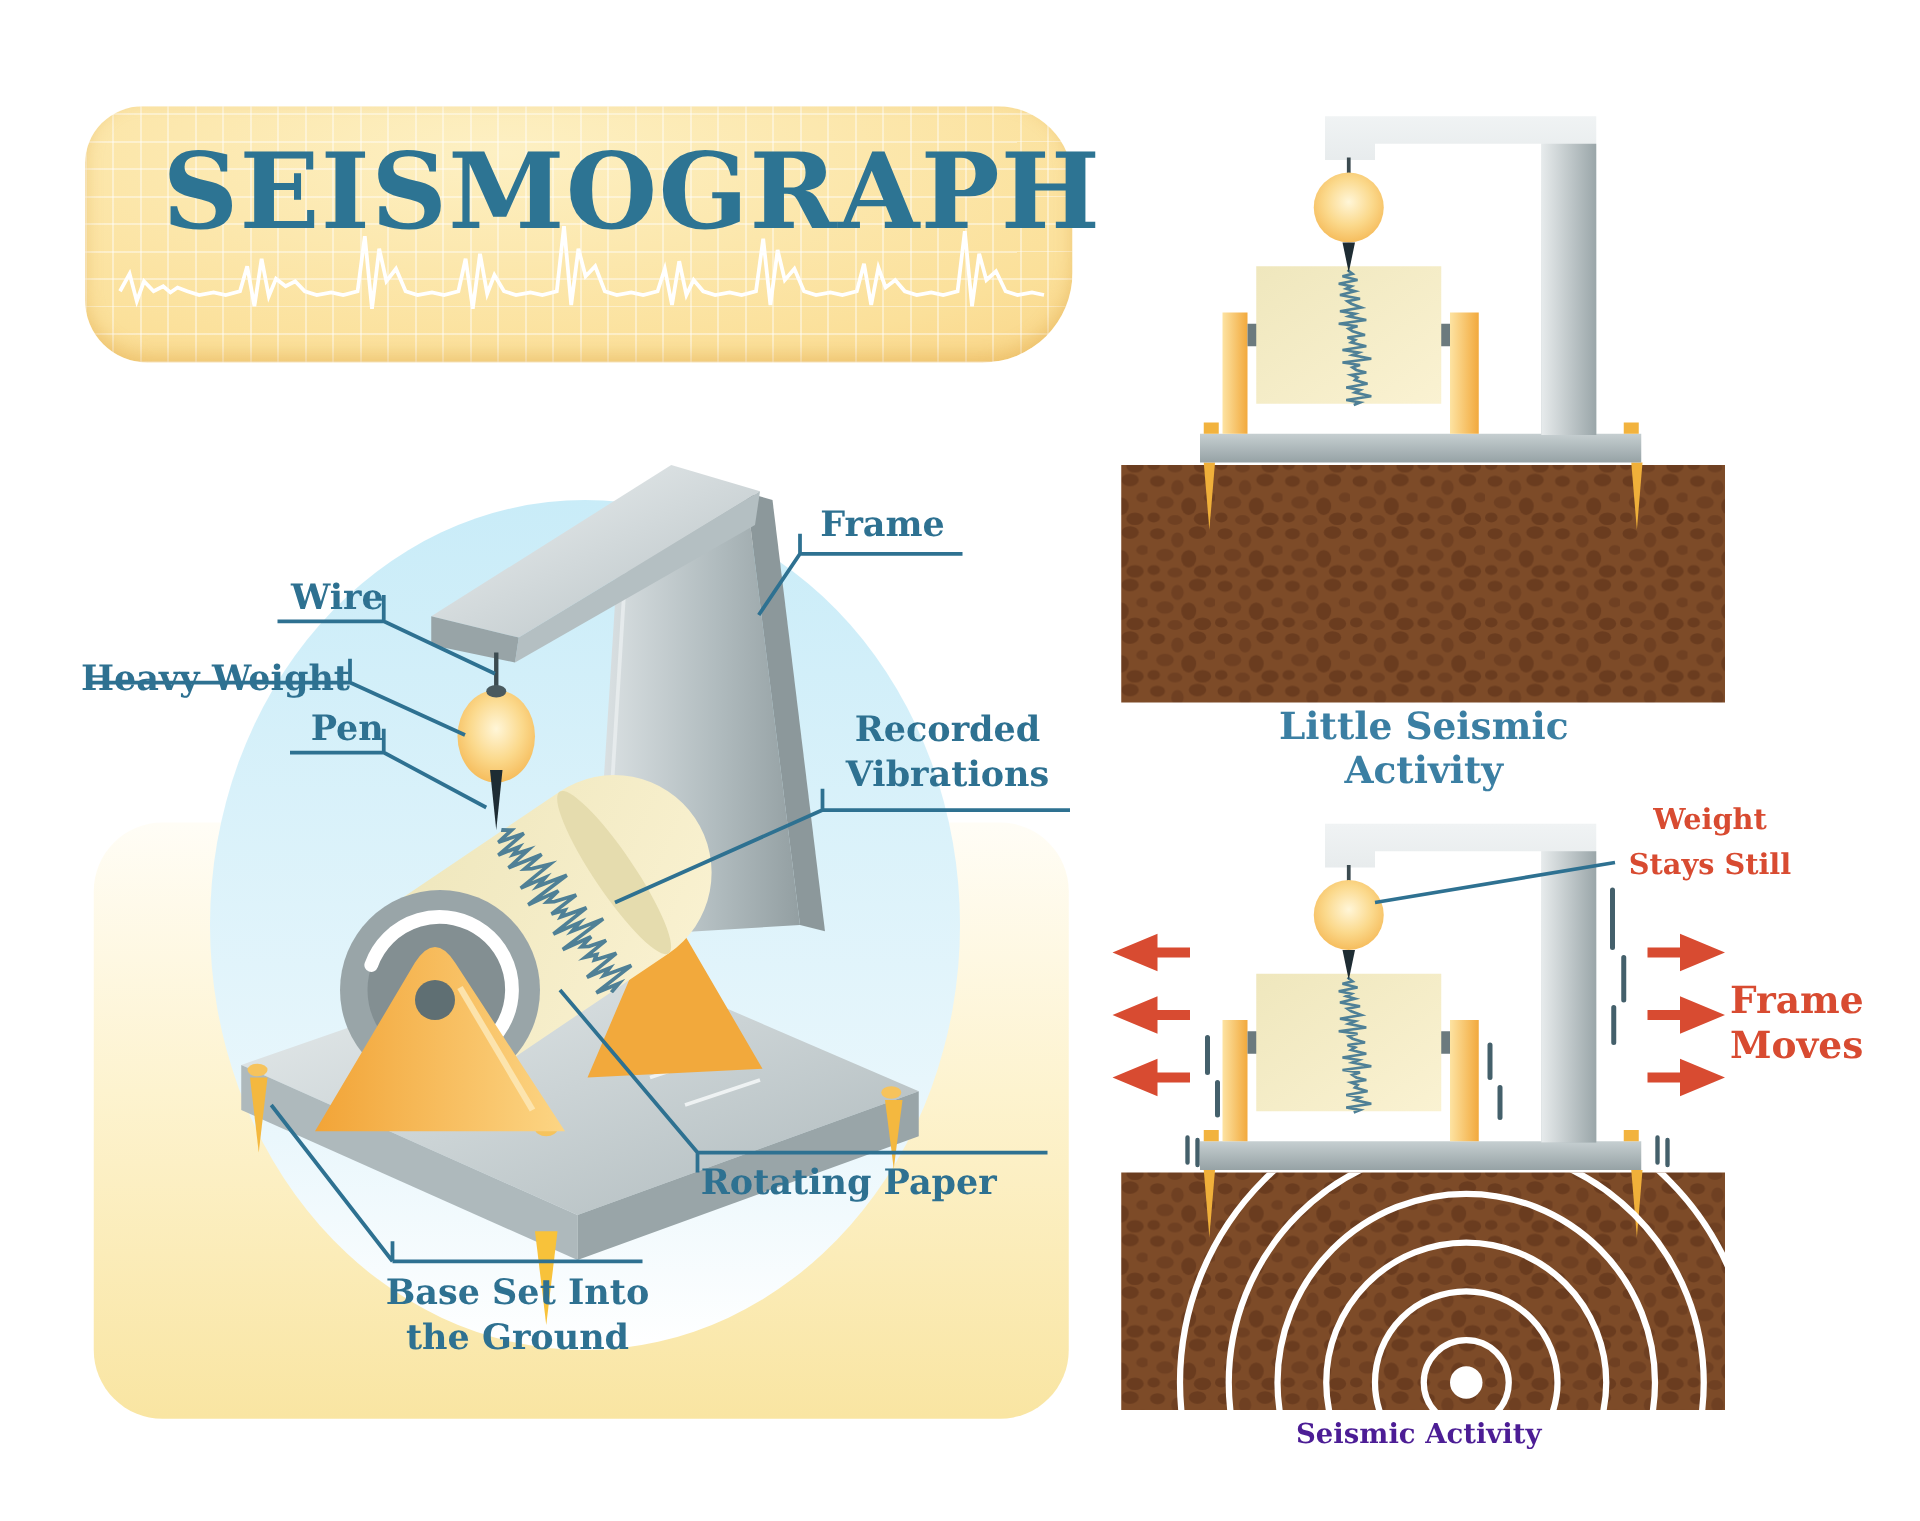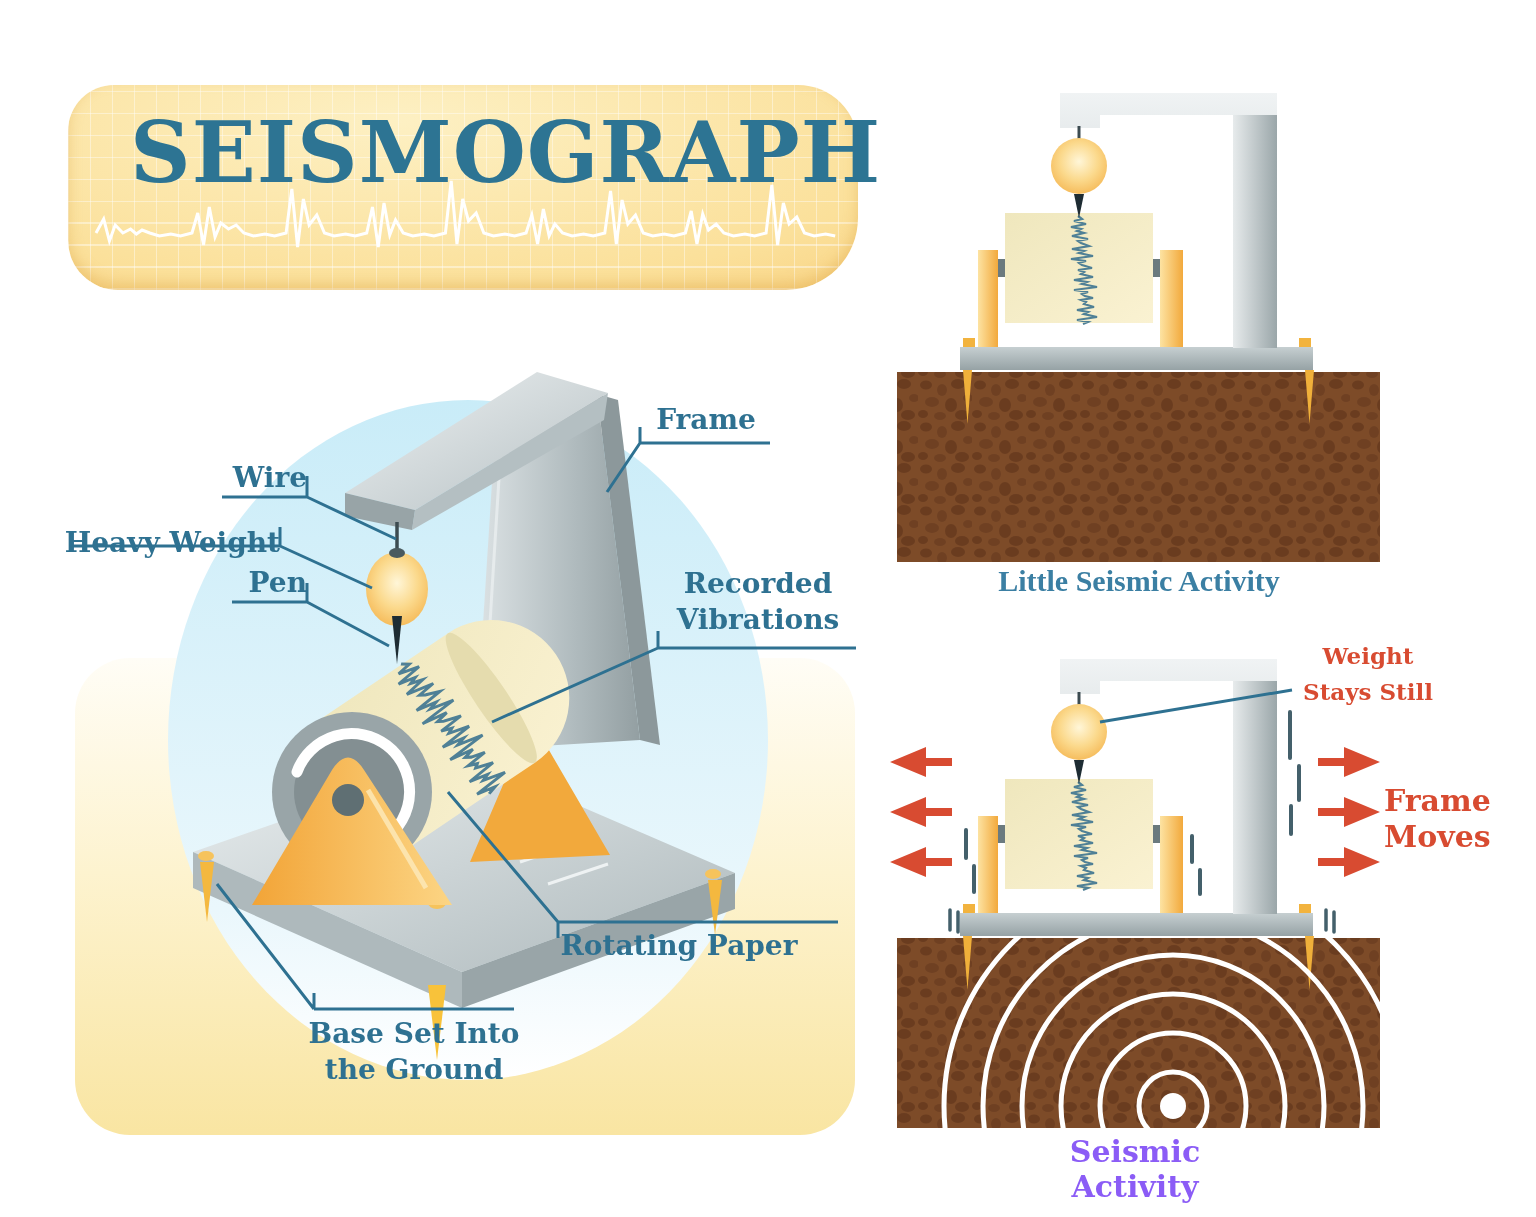--- a/index.html
+++ b/index.html
@@ -282,27 +282,27 @@
   <span>Vibrations</span>
 </div>
 <div class="lbl center" style="left:538px;top:928px;width:282px;">
   <span>Rotating Paper</span>
 </div>
 <div class="lbl center" style="left:294px;top:1016px;width:240px;">
   <span>Base Set Into</span>
   <span>the Ground</span>
 </div>
 
-<div class="caption" style="left:958px;top:564px;width:362px;font-family:Liberation Serif, serif;">
+<div class="caption" style="left:958px;top:564px;width:362px;">
   <span>Little Seismic Activity</span>
 </div>
 
 <div class="lbl center red" style="left:1282px;top:638px;width:172px;font-size:23px;">
   <span>Weight</span>
   <span>Stays Still</span>
 </div>
 <div class="lbl red" style="left:1384px;top:783px;width:130px;font-size:30px;">
   <span>Frame</span>
   <span>Moves</span>
 </div>
-<div class="caption red" style="left:1014px;top:1134px;width:242px;color:#8b5cf6;font-size:30px;">
+<div class="caption red" style="left:1014px;top:1134px;width:242px;color:#4c1d95;font-size:22px;">
   <span>Seismic Activity</span>
 </div>
 
 </body></html>

